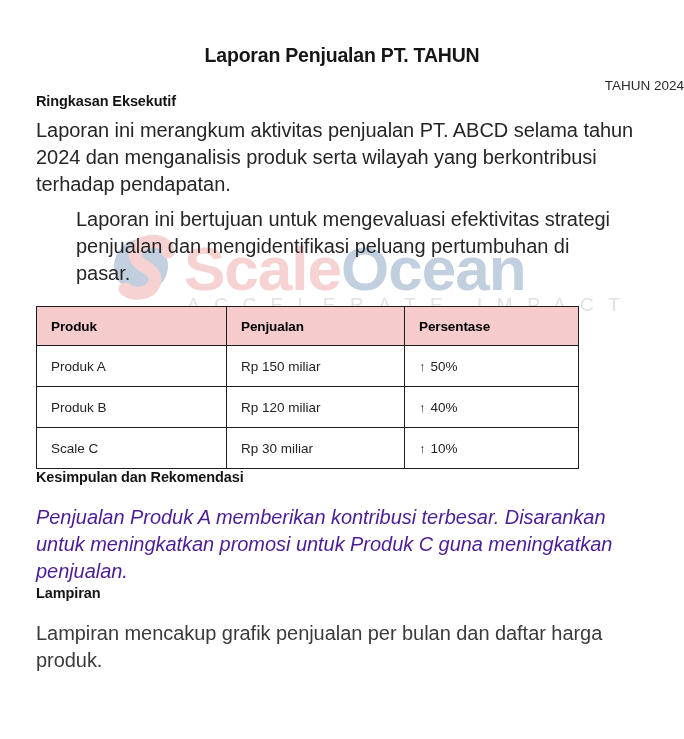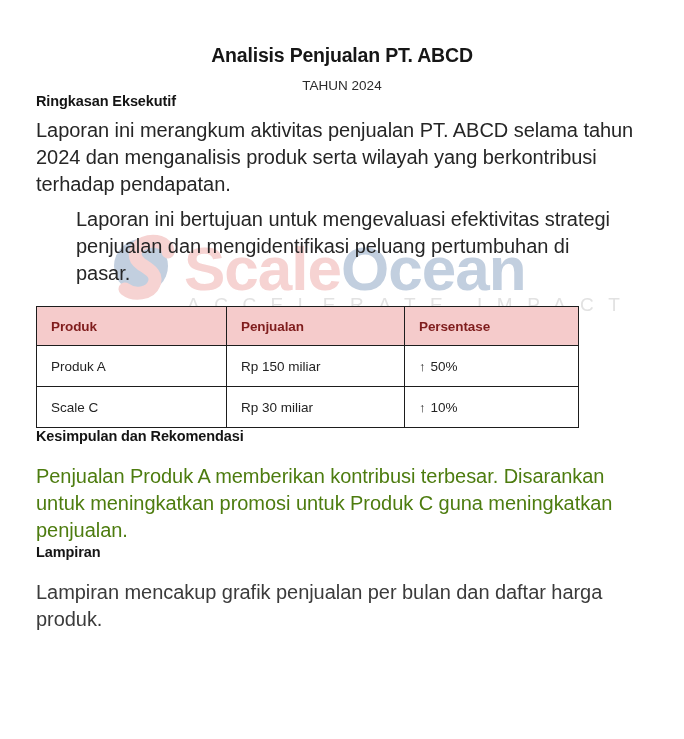--- a/index.html
+++ b/index.html
@@ -73,21 +73,21 @@
   .doc-title {
     text-align: center;
     font-size: 19.5px;
     font-weight: 700;
     letter-spacing: -0.2px;
     color: #161616;
     margin: 0;
     padding-top: 44px;
   }
   .doc-subtitle {
-    text-align: center;
+    text-align: right;
     font-size: 13.5px;
     font-weight: 400;
     color: #2b2b2b;
     margin: 0;
     padding-top: 11px;
   }
 
   .section {
     padding-left: 36px;
     padding-right: 36px;
@@ -134,21 +134,21 @@
   table.data-table th,
   table.data-table td {
     border: 1px solid #1d1d1d;
     text-align: left;
     vertical-align: middle;
   }
   table.data-table th {
     background: #f5cbcb;
     font-size: 13.5px;
     font-weight: 700;
-    color: #7f1d1d;
+    color: #000000;
     height: 38px;
     padding: 0 14px;
     letter-spacing: -0.1px;
   }
   table.data-table td {
     font-size: 13.5px;
     font-weight: 400;
     color: #242424;
     height: 40px;
     padding: 0 14px;
@@ -156,21 +156,21 @@
   }
   .col-1 { width: 190px; }
   .col-2 { width: 178px; }
   .col-3 { width: 174px; }
   .arrow-cell .arrow {
     font-size: 13px;
     margin-right: 5px;
   }
 
   .h-kesimpulan  { margin-top: 40px; }
-  .p-kesimpulan  { margin-top: 19px; color: #4d7c0f; }
+  .p-kesimpulan  { margin-top: 19px; color: #4c1d95; font-style: italic; }
 
   .h-lampiran    { margin-top: 30px; }
   .p-lampiran    { margin-top: 19px; color: #3b3b3b; }
 </style>
 </head>
 <body>
 
 <div id="watermark">
   <div class="wm-group">
 
@@ -181,21 +181,21 @@
     </svg>
 
     <div class="wm-wordmark"><span class="wm-scale">Scale</span><span class="wm-ocean">Ocean</span></div>
 
     <div class="wm-tagline">ACCELERATE IMPACT</div>
   </div>
 </div>
 
 <div id="content">
 
-  <h1 class="doc-title">Analisis Penjualan PT. ABCD</h1>
+  <h1 class="doc-title">Laporan Penjualan PT. TAHUN</h1>
   <div class="doc-subtitle">TAHUN 2024</div>
 
   <div class="section">
     <h2 class="heading h-ringkasan">Ringkasan Eksekutif</h2>
     <p class="para p-ringkasan">Laporan ini merangkum aktivitas penjualan PT.  ABCD selama tahun 2024 dan menganalisis produk serta wilayah yang berkontribusi terhadap pendapatan.</p>
   </div>
 
   <div class="section">
     <p class="para p-pendahuluan">Laporan ini bertujuan untuk mengevaluasi efektivitas strategi penjualan dan mengidentifikasi peluang pertumbuhan di pasar.</p>
   </div>
@@ -215,20 +215,25 @@
           <th>Persentase</th>
         </tr>
       </thead>
       <tbody>
         <tr>
           <td>Produk A</td>
           <td>Rp 150 miliar</td>
           <td class="arrow-cell"><span class="arrow">↑</span><span>50%</span></td>
         </tr>
         <tr>
+          <td>Produk B</td>
+          <td>Rp 120 miliar</td>
+          <td class="arrow-cell"><span class="arrow">↑</span><span>40%</span></td>
+        </tr>
+        <tr>
           <td>Scale C</td>
           <td>Rp 30 miliar</td>
           <td class="arrow-cell"><span class="arrow">↑</span><span>10%</span></td>
         </tr>
       </tbody>
     </table>
   </div>
 
   <div class="section">
     <h2 class="heading h-kesimpulan">Kesimpulan dan Rekomendasi</h2>

